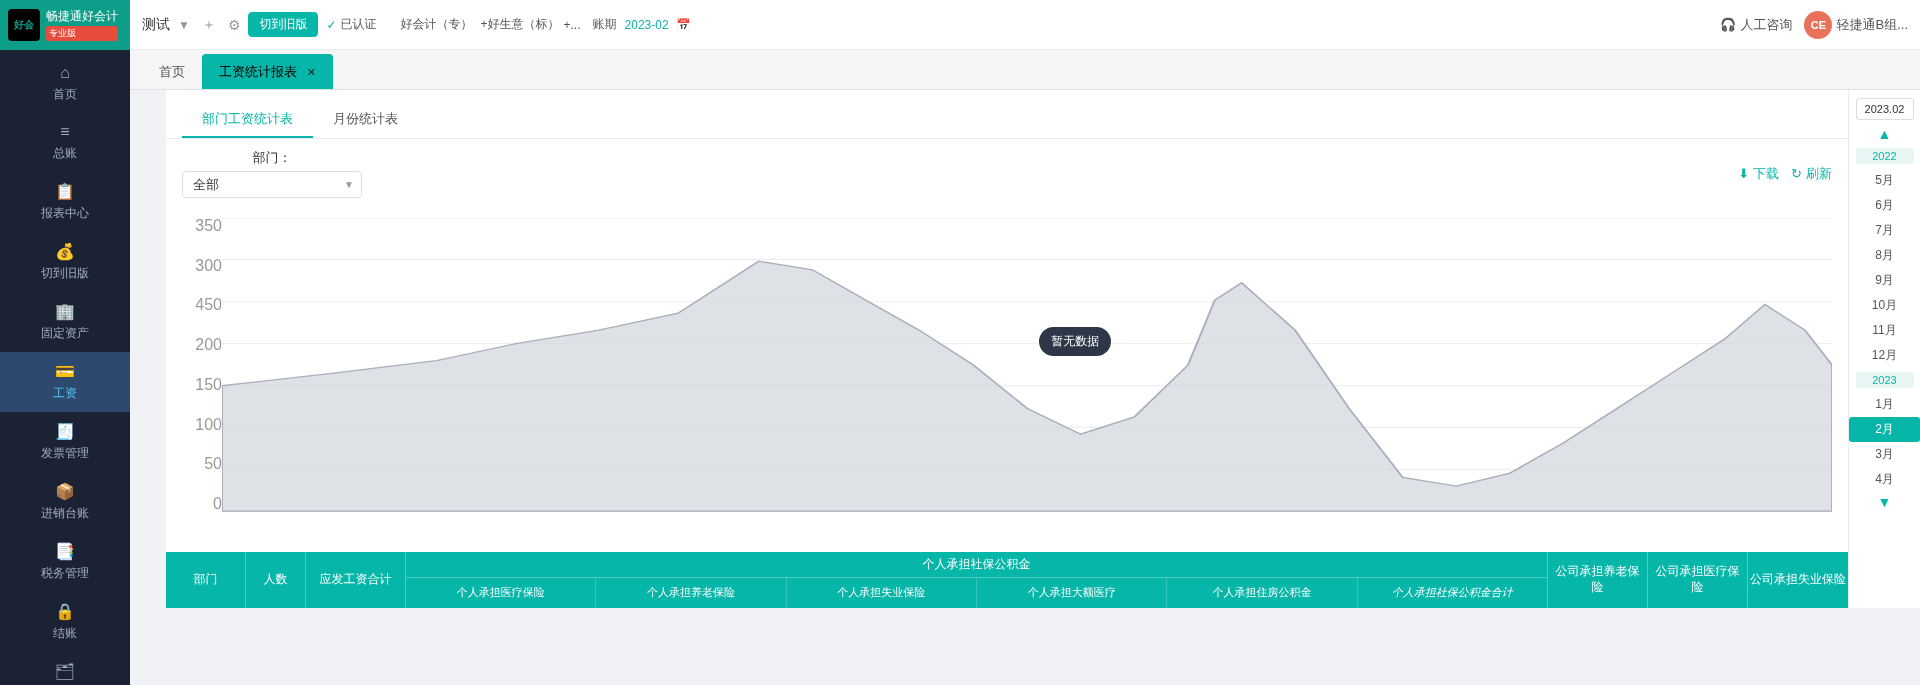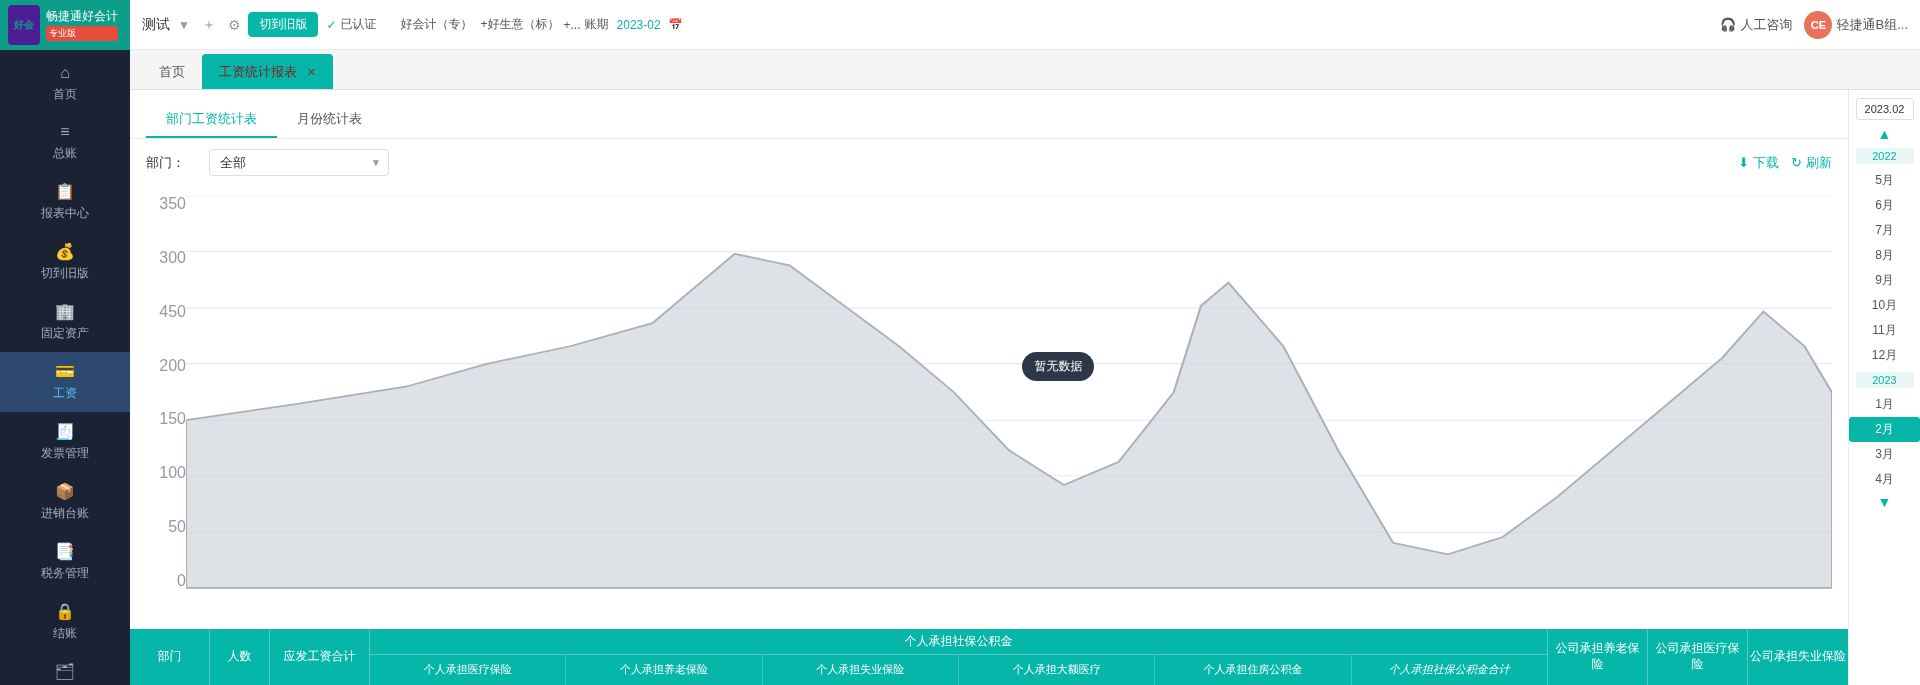--- a/index.html
+++ b/index.html
@@ -17,22 +17,22 @@
     .sidebar-logo {
       padding: 10px 8px;
       background: #0d9e8a;
       display: flex;
       align-items: center;
       gap: 6px;
       height: 50px;
     }
     .logo-icon {
       width: 32px;
-      height: 40px;
-      background: #4c1d95;
+      height: 32px;
+      background: #000000;
       border-radius: 4px;
       display: flex;
       align-items: center;
       justify-content: center;
       font-size: 10px;
       color: #0d9e8a;
       font-weight: bold;
       text-align: center;
     }
     .logo-text {
@@ -66,21 +66,21 @@
     }
     .sidebar-item.active { background: #2d4a6e; color: #4fc3f7; }
     .sidebar-item .icon { font-size: 16px; }
     .sidebar-item .label { font-size: 12px; }
 
     
     .main {
       flex: 1;
       display: flex;
       flex-direction: column;
-      height: 685px;
+      height: 608px;
       overflow: hidden;
     }
 
     
     .topbar {
       height: 50px;
       background: white;
       border-bottom: 1px solid #e8eaed;
       display: flex;
       align-items: center;
@@ -159,39 +159,40 @@
       color: #666;
       cursor: pointer;
       border: 1px solid transparent;
       border-bottom: none;
       border-radius: 4px 4px 0 0;
       background: transparent;
     }
     .tab-item.home { color: #555; }
     .tab-item.active {
       background: #06b6a8;
-      color: #7f1d1d;
+      color: #000000;
       border-color: #06b6a8;
       margin-top: 47px;
     }
     .tab-close { margin-left: 6px; font-size: 11px; opacity: 0.8; }
 
     
     .content {
       flex: 1;
       display: flex;
       overflow: hidden;
     }
 
     .content-main {
       flex: 1;
       background: white;
       display: flex;
       flex-direction: column;
       overflow: hidden;
+      margin-left: 36px;
     }
 
     
     .subtabs {
       display: flex;
       padding: 12px 16px 0;
       border-bottom: 1px solid #e8eaed;
       gap: 0;
       flex-shrink: 0;
     }
@@ -209,21 +210,21 @@
     }
 
     
     .toolbar {
       display: flex;
       align-items: center;
       justify-content: space-between;
       padding: 10px 16px;
       flex-shrink: 0;
     }
-    .toolbar-left { display: flex; align-items: center; gap: 24px; }
+    .toolbar-left { display: flex; align-items: center; gap: 4px; flex-direction: column; }
     .toolbar-label { font-size: 13px; color: #333; }
     .select-wrapper {
       position: relative;
       display: inline-flex;
       align-items: center;
     }
     .dept-select {
       border: 1px solid #ddd;
       border-radius: 4px;
       padding: 5px 28px 5px 10px;
@@ -479,21 +480,21 @@
     <span class="topbar-arrow">▼</span>
     <span style="color:#999;font-size:14px;margin:0 4px">＋</span>
     <span style="color:#999;font-size:14px">⚙</span>
     <button class="topbar-btn primary">切到旧版</button>
     <span class="topbar-status">
       <span class="status-check">✓</span>
       <span>已认证</span>
       <span style="margin-left:20px">好会计（专）</span>
       <span style="margin-left:4px">+好生意（标）</span>
       <span>+...</span>
-      <span style="">账期</span>
+      <span style="margin-left:8px">账期</span>
       <span style="margin-left:4px;color:#06b6a8;font-weight:500">2023-02</span>
       <span style="margin-left:4px;color:#06b6a8">📅</span>
     </span>
     <div class="topbar-spacer"></div>
     <div class="topbar-right">
       <div class="user-btn">
         <span>🎧</span>
         <span>人工咨询</span>
       </div>
       <div class="user-btn">

